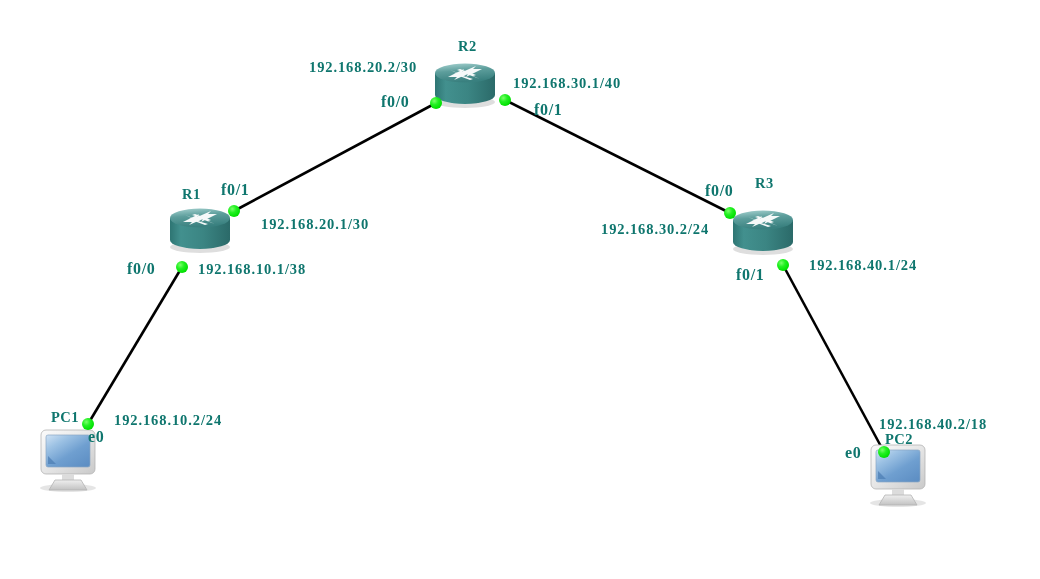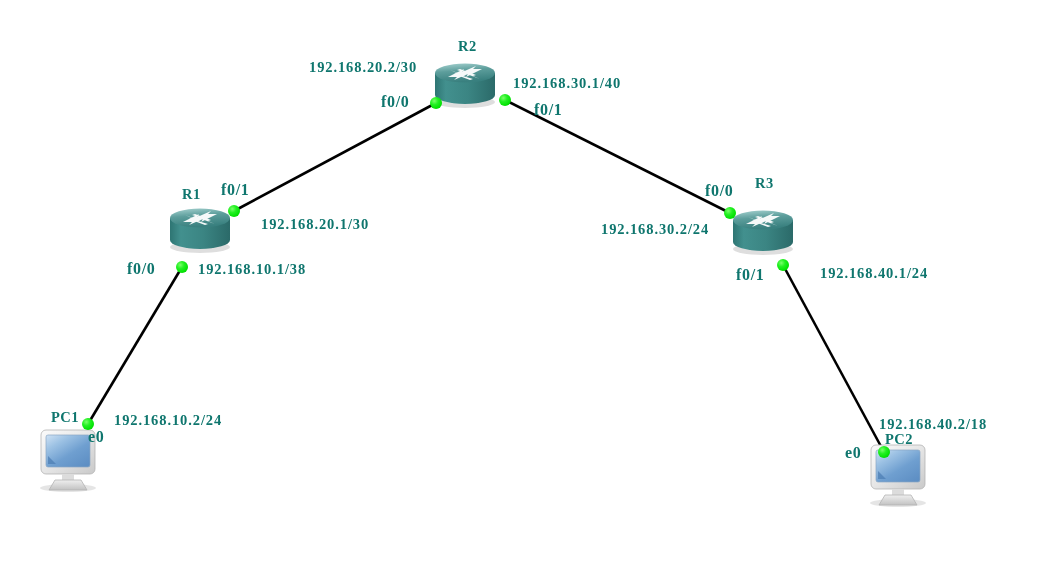--- a/index.html
+++ b/index.html
@@ -176,21 +176,21 @@
         <path d="M50,10 L34,18 L36,15 L26,17 L28,14 L44,7 L41,10 Z"></path>
         <path d="M18,11 L34,17 L31,17 L41,20 L38,21 L22,15 L25,14 Z"></path>
         <path d="M48,20 L32,14 L35,14 L25,11 L28,10 L44,16 L41,17 Z"></path>
       </g>
     </svg>
   </div>
   <div class="label devname" style="left:755px; top:176px;">R3</div>
   <div class="label iface" style="left:705px; top:183px;">f0/0</div>
   <div class="label ip" style="left:601px; top:222px;">192.168.30.2/24</div>
   <div class="label iface" style="left:736px; top:267px;">f0/1</div>
-  <div class="label ip" style="left:809px; top:266px;margin-left:11px;">192.168.40.1/24</div>
+  <div class="label ip" style="left:809px; top:258px;">192.168.40.1/24</div>
 
   <div class="pc" style="left:68px; top:460px;">
     <svg viewBox="0 0 62 64" xmlns="http://www.w3.org/2000/svg">
       <defs>
         <linearGradient id="scr1" x1="0" y1="0" x2="0.85" y2="1">
           <stop offset="0%" stop-color="#cfe2f4"></stop>
           <stop offset="28%" stop-color="#9dc2e4"></stop>
           <stop offset="62%" stop-color="#6f9fd0"></stop>
           <stop offset="100%" stop-color="#5e8fc4"></stop>
         </linearGradient>

